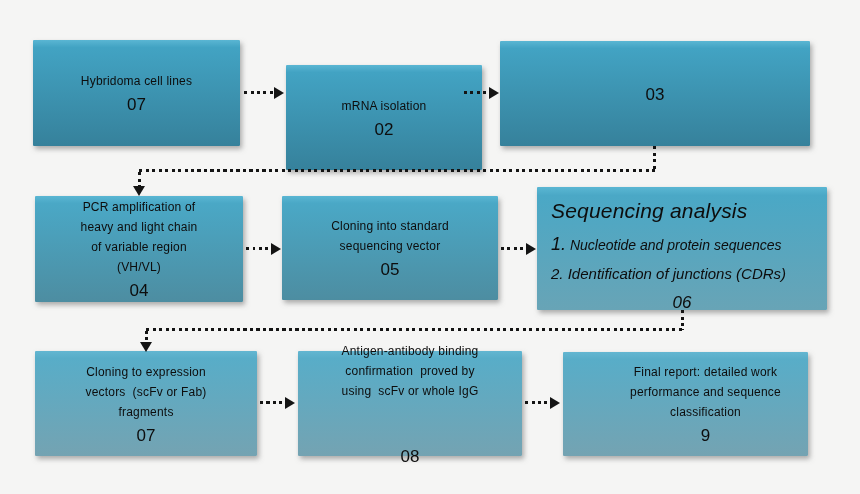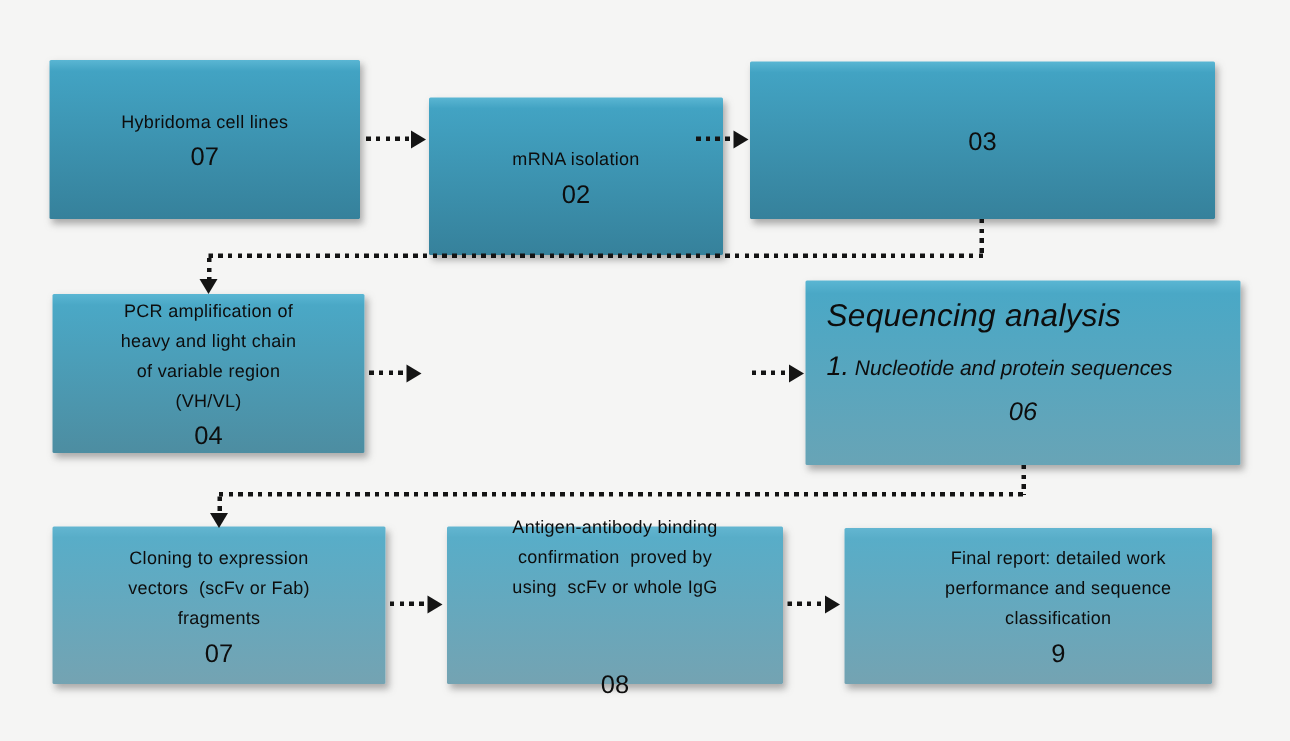--- a/index.html
+++ b/index.html
@@ -109,24 +109,30 @@
   </div>
 
   <div class="box row2" style="left:35px; top:196px; width:208px; height:106px;">
     <div class="box-text">PCR amplification of
 heavy and light chain
 of variable region
 (VH/VL)</div>
     <div class="box-number">04</div>
   </div>
 
+  <div class="box row2" style="left:282px; top:196px; width:216px; height:104px;">
+    <div class="box-text">Cloning into standard
+sequencing vector</div>
+    <div class="box-number">05</div>
+  </div>
 
   <div class="box box-seq" style="left:537px; top:187px; width:290px; height:123px;">
     <div class="seq-title">Sequencing analysis</div>
     <div class="seq-item"><span class="prefix-lg">1.</span><span class="text-sm">&nbsp;<span>Nucleotide and protein sequences</span></span></div>
+    <div class="seq-item"><span class="prefix-md">2.</span><span class="text-md">&nbsp;<span>Identification of junctions (CDRs)</span></span></div>
     <div class="box-number">06</div>
   </div>
 
   <div class="box row3" style="left:35px; top:351px; width:222px; height:105px;">
     <div class="box-text">Cloning to expression
 vectors  (scFv or Fab)
 fragments</div>
     <div class="box-number">07</div>
   </div>
 

